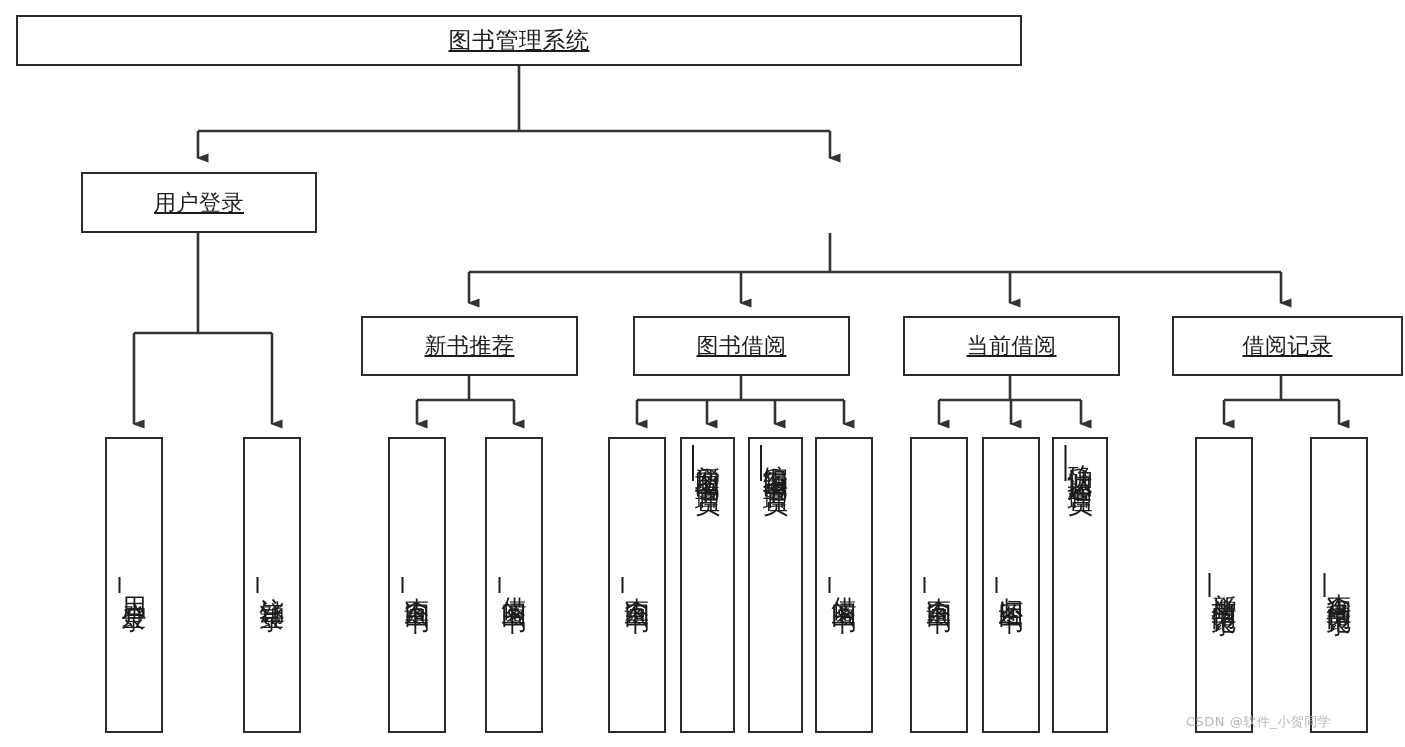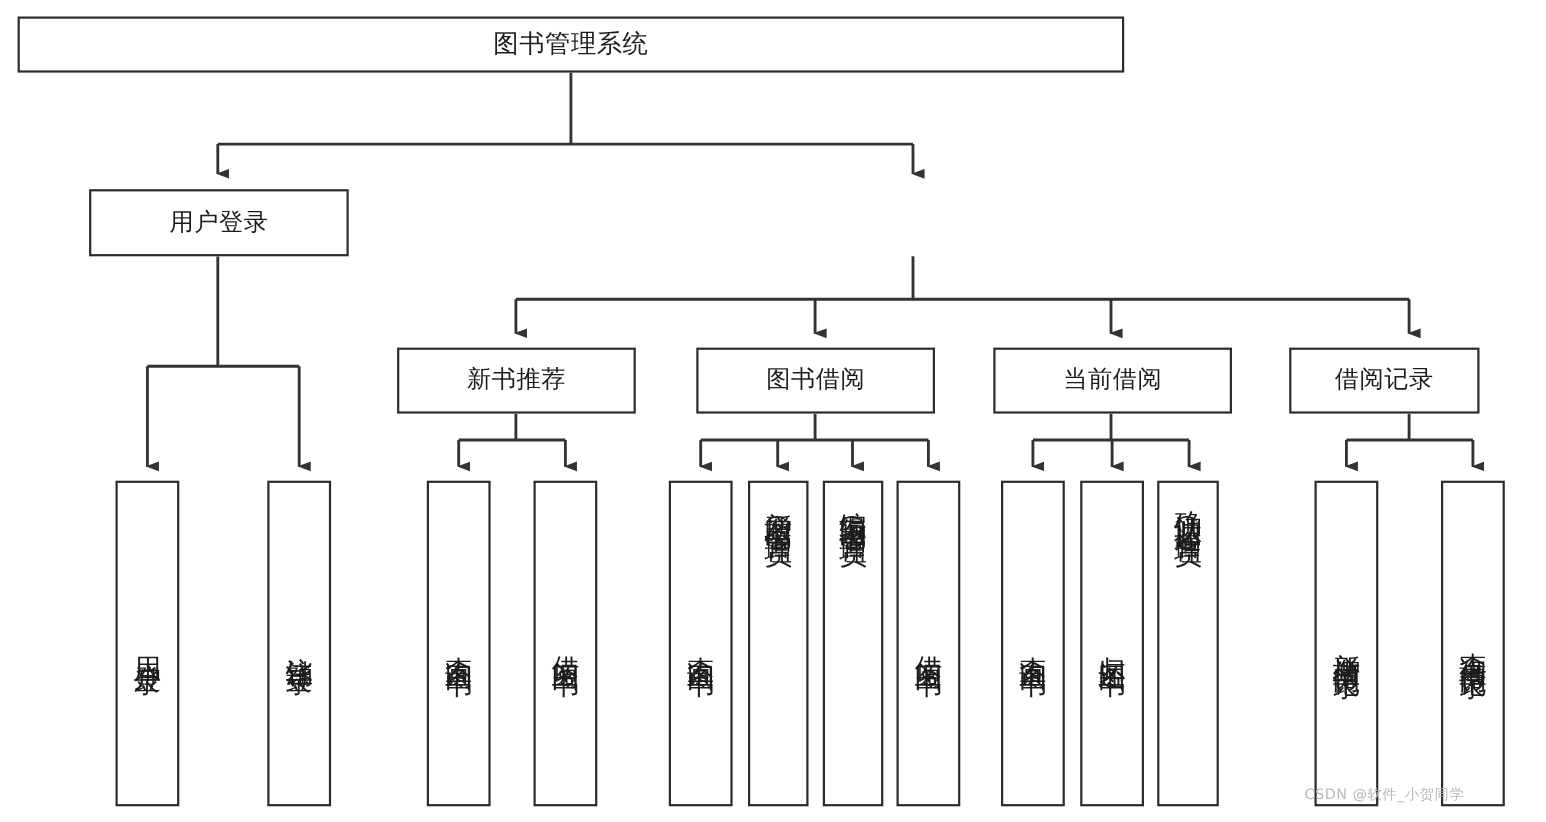--- a/index.html
+++ b/index.html
@@ -34,20 +34,21 @@
     display: flex;
     align-items: center;
     justify-content: center;
     z-index: 2;
   }
   .node-label {
     color: #1c1c1c;
     letter-spacing: 0.5px;
     white-space: nowrap;
     line-height: 1.18;
+    text-decoration: underline;
   }
   .node.horizontal .node-label {
     font-size: 22px;
   }
   .node.root .node-label {
     font-size: 23px;
   }
   .node.vertical {
     align-items: flex-start;
     padding-top: 6px;
@@ -140,21 +141,21 @@
 
   <div class="node horizontal" style="left:361px; top:316px; width:217px; height:60px;">
     <span class="node-label">新书推荐</span>
   </div>
   <div class="node horizontal" style="left:633px; top:316px; width:217px; height:60px;">
     <span class="node-label">图书借阅</span>
   </div>
   <div class="node horizontal" style="left:903px; top:316px; width:217px; height:60px;">
     <span class="node-label">当前借阅</span>
   </div>
-  <div class="node horizontal" style="left:1172px; top:316px; width:173px; height:60px;">
+  <div class="node horizontal" style="left:1172px; top:316px; width:231px; height:60px;">
     <span class="node-label">借阅记录</span>
   </div>
 
   <div class="node vertical centered" style="left:105px; top:437px; width:58px; height:296px;">
     <span class="node-label">用户登录</span>
   </div>
   <div class="node vertical centered" style="left:243px; top:437px; width:58px; height:296px;">
     <span class="node-label">注销登录</span>
   </div>
 

